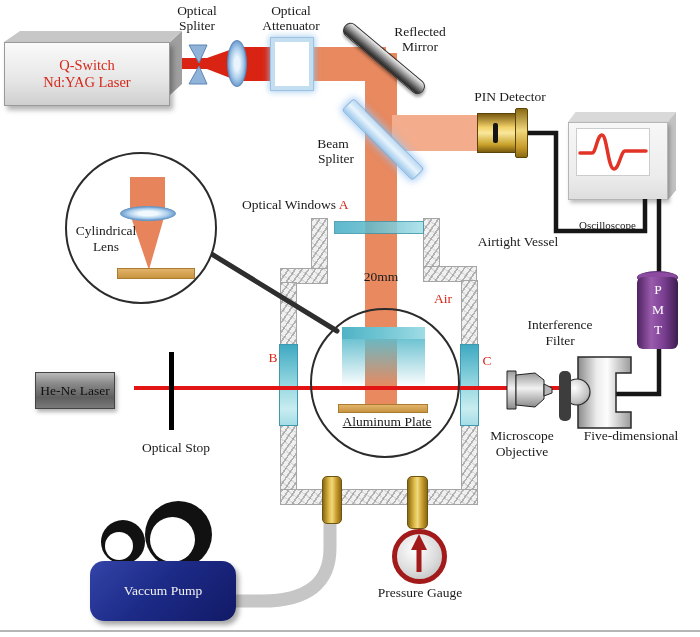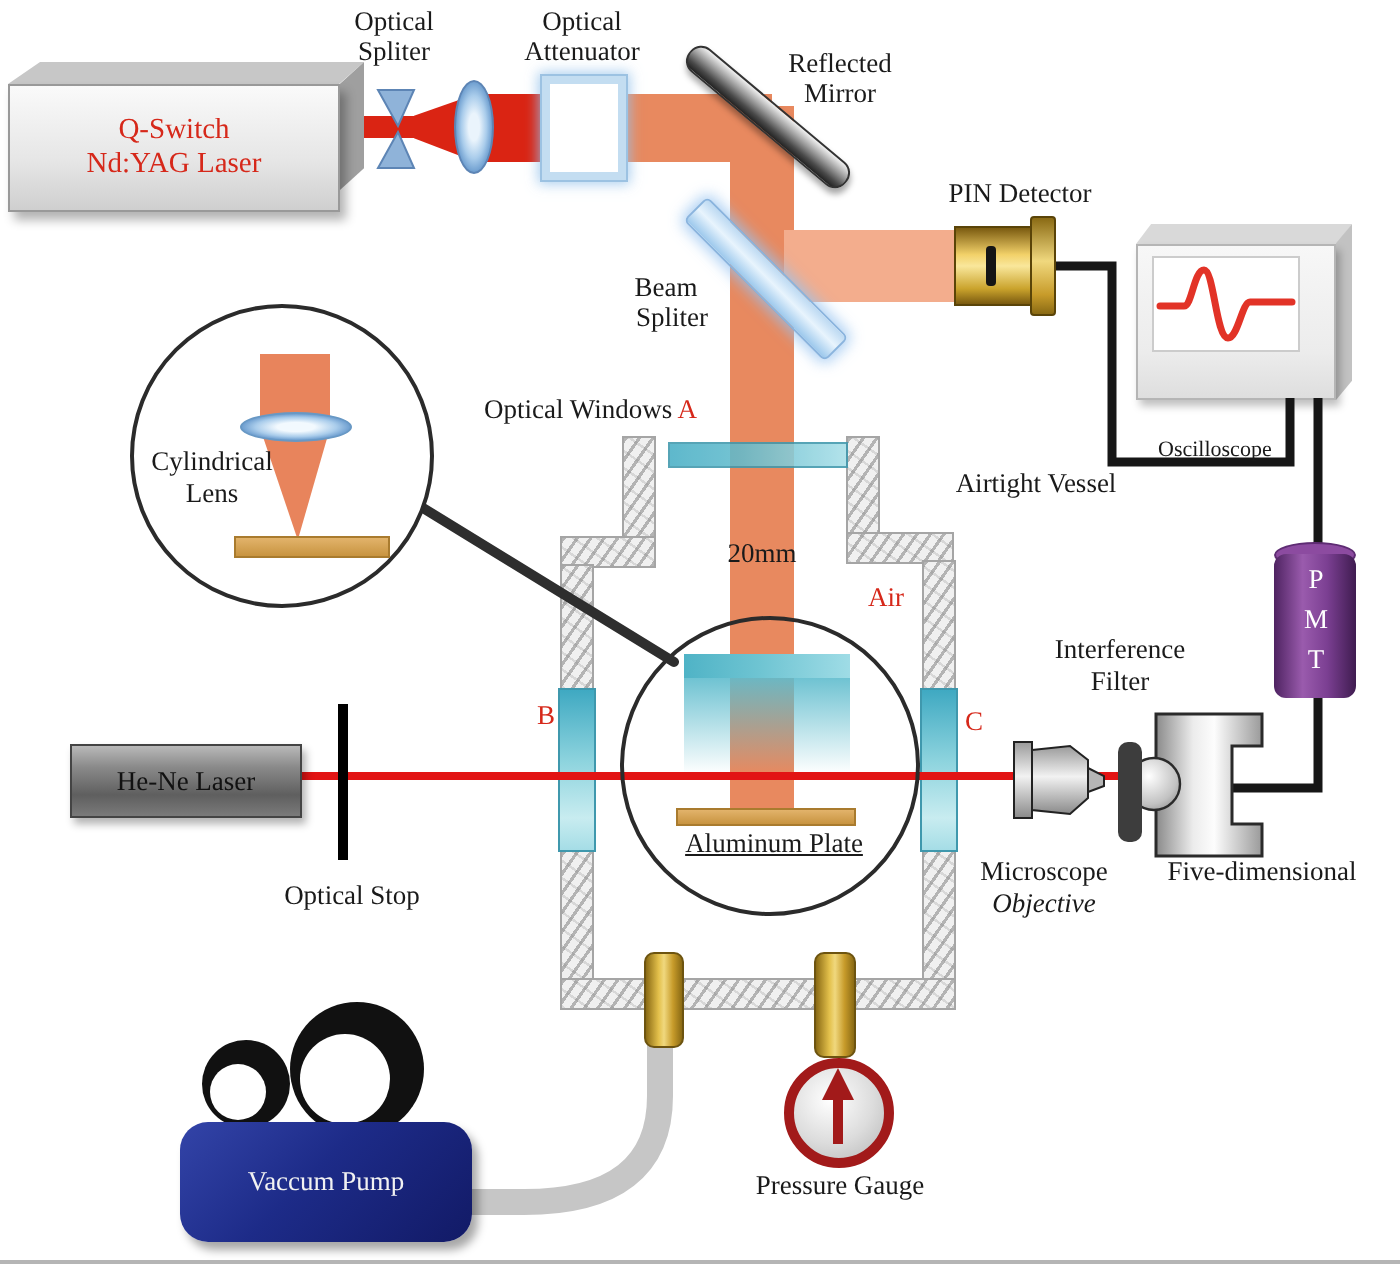--- a/index.html
+++ b/index.html
@@ -169,21 +169,21 @@
   <div class="abs" style="left:637px;top:271px;width:41px;height:13px;border-radius:50%;
               background:#8c4ba0;border:1px solid #5e2c73;z-index:25;box-sizing:border-box;"></div>
   <div class="abs" style="left:637px;top:277px;width:41px;height:72px;z-index:25;border-radius:6px;
               background:linear-gradient(90deg,#4e2361,#9a5bad 35%,#7b3f92 65%,#3f1c50);"></div>
   <div class="lbl" style="left:658px;top:282px;color:#fff;z-index:51;">P</div>
   <div class="lbl" style="left:658px;top:302px;color:#fff;z-index:51;">M</div>
   <div class="lbl" style="left:658px;top:322px;color:#fff;z-index:51;">T</div>
 
   <div class="abs" style="left:559px;top:371px;width:12px;height:50px;background:#3d3d3d;border-radius:5px;z-index:25;"></div>
 
-  <div class="abs" style="left:35px;top:372px;width:116px;height:37px;z-index:25;
+  <div class="abs" style="left:35px;top:372px;width:80px;height:37px;z-index:25;
               background:linear-gradient(180deg,#b9b9b9,#8a8a8a 30%,#5f5f5f 70%,#7a7a7a);
               border:1px solid #444;box-shadow:2px 3px 4px rgba(0,0,0,.3);box-sizing:border-box;
               display:flex;align-items:center;justify-content:center;">
     <div style="font:13.5px 'Liberation Serif',serif;color:#111;">He-Ne Laser</div>
   </div>
 
   <div class="abs" style="left:65px;top:152px;width:152px;height:152px;border:2.5px solid #2b2b2b;border-radius:50%;
               background:#fff;z-index:30;box-sizing:border-box;">
     <div class="abs" style="left:63px;top:23px;width:35px;height:38px;background:#e8845c;"></div>
     <div class="abs" style="left:63px;top:60px;width:35px;height:56px;background:#e8845c;
@@ -235,18 +235,18 @@
   <div class="lbl" style="left:518px;top:234px;">Airtight Vessel</div>
   <div class="lbl" style="left:381px;top:269px;">20mm</div>
   <div class="lbl red" style="left:443px;top:291px;">Air</div>
   <div class="lbl red" style="left:273px;top:350px;">B</div>
   <div class="lbl red" style="left:487px;top:353px;">C</div>
   <div class="lbl" style="left:176px;top:440px;">Optical Stop</div>
   <div class="lbl" style="left:387px;top:414px;text-decoration:underline;">Aluminum Plate</div>
   <div class="lbl" style="left:560px;top:317px;">Interference</div>
   <div class="lbl" style="left:560px;top:333px;">Filter</div>
   <div class="lbl" style="left:522px;top:428px;">Microscope</div>
-  <div class="lbl" style="left:522px;top:444px;font-style:italic;">Objective</div>
+  <div class="lbl" style="left:522px;top:444px;">Objective</div>
   <div class="lbl" style="left:631px;top:428px;">Five-dimensional</div>
   <div class="lbl" style="left:420px;top:585px;">Pressure Gauge</div>
 
   <div class="abs" style="left:0;top:630px;width:700px;height:1.5px;background:#b5b5b5;z-index:4;"></div>
 </div>
 
 </body></html>

